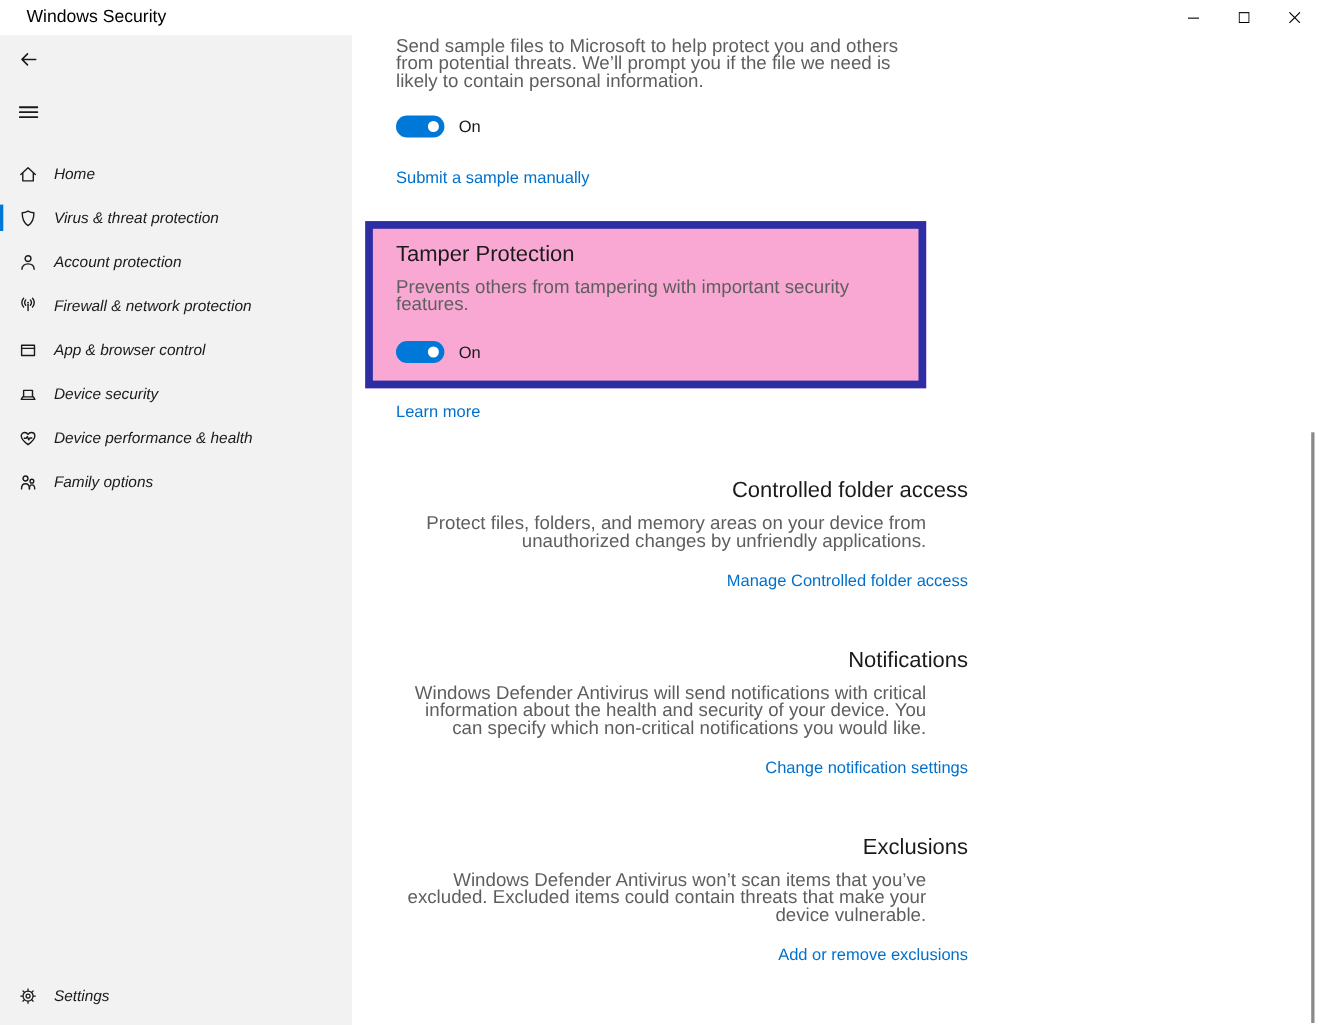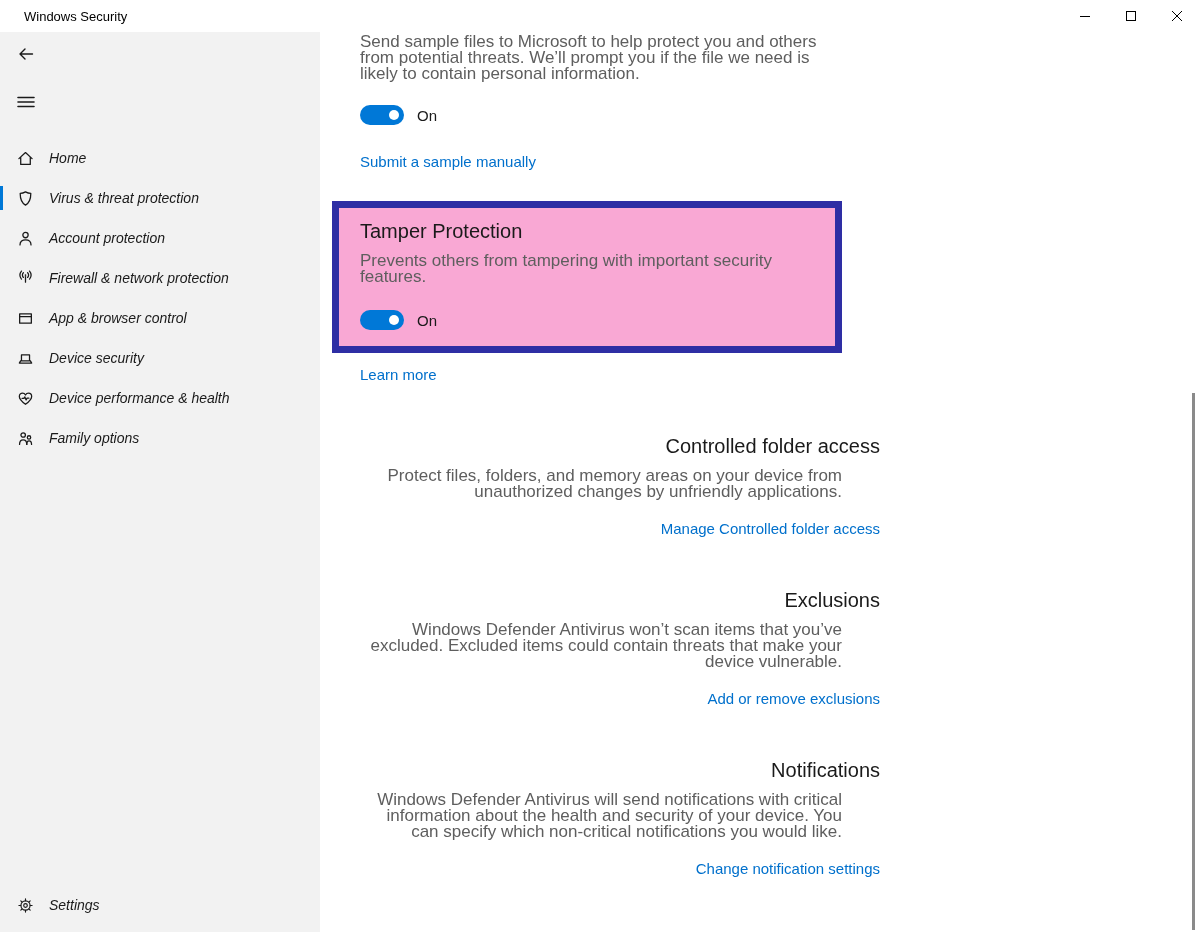--- a/index.html
+++ b/index.html
@@ -6,21 +6,21 @@
   html, body { margin:0; padding:0; }
   body {
     width:1200px; height:932px; overflow:hidden;
     background:#ffffff;
     font-family:"Liberation Sans", sans-serif;
     color:#1a1a1a;
     position:relative;
   }
   
   .titlebar { height:32px; background:#fff; display:flex; align-items:center; }
-  .titlebar .title { font-size:13px; color:#000; padding-left:24px; }
+  .titlebar .title { font-size:16px; color:#000; padding-left:24px; }
   .window-controls { margin-left:auto; display:flex; height:32px; }
   .win-btn { width:46px; height:32px; display:flex; align-items:center; justify-content:center; background:transparent; border:0; padding:0; cursor:default; }
   .win-btn svg { display:block; }
 
   
   .app { display:flex; height:900px; }
 
   
   .sidebar { width:320px; background:#f2f2f2; flex-shrink:0; display:flex; flex-direction:column; }
   .icon-btn { width:36px; height:36px; display:flex; align-items:center; justify-content:center; background:transparent; border:0; padding:0; }
@@ -234,29 +234,29 @@
 
       
       <div class="section">
         <h2>Controlled folder access</h2>
         <p class="desc">Protect files, folders, and memory areas on your device from unauthorized changes by unfriendly applications.</p>
         <a class="link">Manage Controlled folder access</a>
       </div>
 
       
       <div class="section">
+        <h2>Notifications</h2>
+        <p class="desc">Windows Defender Antivirus will send notifications with critical information about the health and security of your device. You can specify which non-critical notifications you would like.</p>
+        <a class="link">Change notification settings</a>
+      </div>
+
+      
+      <div class="section">
         <h2>Exclusions</h2>
         <p class="desc">Windows Defender Antivirus won’t scan items that you’ve excluded. Excluded items could contain threats that make your device vulnerable.</p>
         <a class="link">Add or remove exclusions</a>
       </div>
 
-      
-      <div class="section">
-        <h2>Notifications</h2>
-        <p class="desc">Windows Defender Antivirus will send notifications with critical information about the health and security of your device. You can specify which non-critical notifications you would like.</p>
-        <a class="link">Change notification settings</a>
-      </div>
-
     </div>
   </div>
 </div>
 
 <div class="scroll-thumb"></div>
 
 </body></html>

